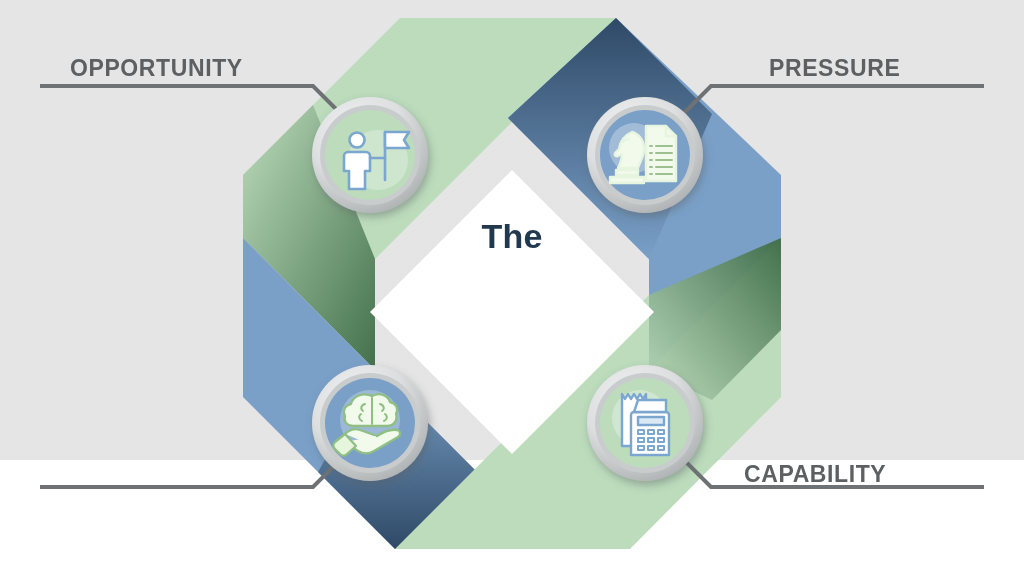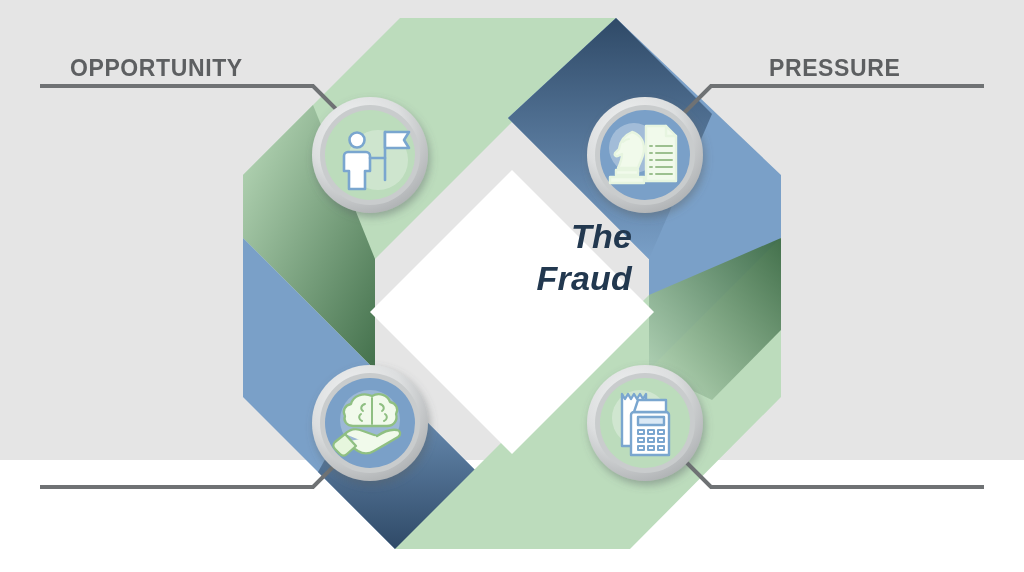--- a/index.html
+++ b/index.html
@@ -39,28 +39,27 @@
   #label-opportunity { left: 70px;  top: 55px; }
   #label-pressure    { left: 733px; top: 55px; margin-left: 36px; }
   #label-rationalization { left: 48px;  top: 461px; }
   #label-capability  { left: 744px; top: 461px; }
 
   .center-title {
     position: absolute;
     left: 392px;
     top: 215px;
     width: 240px;
-    text-align: right;
+    text-align: center;
     font-family: "Liberation Sans", sans-serif;
     font-weight: bold;
     font-size: 34px;
     line-height: 42px;
     color: #22384f;
     letter-spacing: 0.2px;
-    font-style: italic;
   }
   .center-title span { display: block; }
 </style>
 </head>
 <body>
 
 <div id="stage">
 
   <svg id="diagram" viewBox="0 0 1024 572">
     <defs>
@@ -220,19 +219,19 @@
         <rect x="658" y="446" width="6" height="4"></rect>
       </g>
     </g>
   </svg>
 
   <div class="corner-label" id="label-opportunity">OPPORTUNITY</div>
 
   <div class="corner-label" id="label-pressure">PRESSURE</div>
 
 
+  <div class="corner-label" id="label-capability">CAPABILITY</div>
 
   <div class="center-title">
     <span>The</span>
-    <span>Fraud</span>
   </div>
 
 </div>
 
 </body></html>

